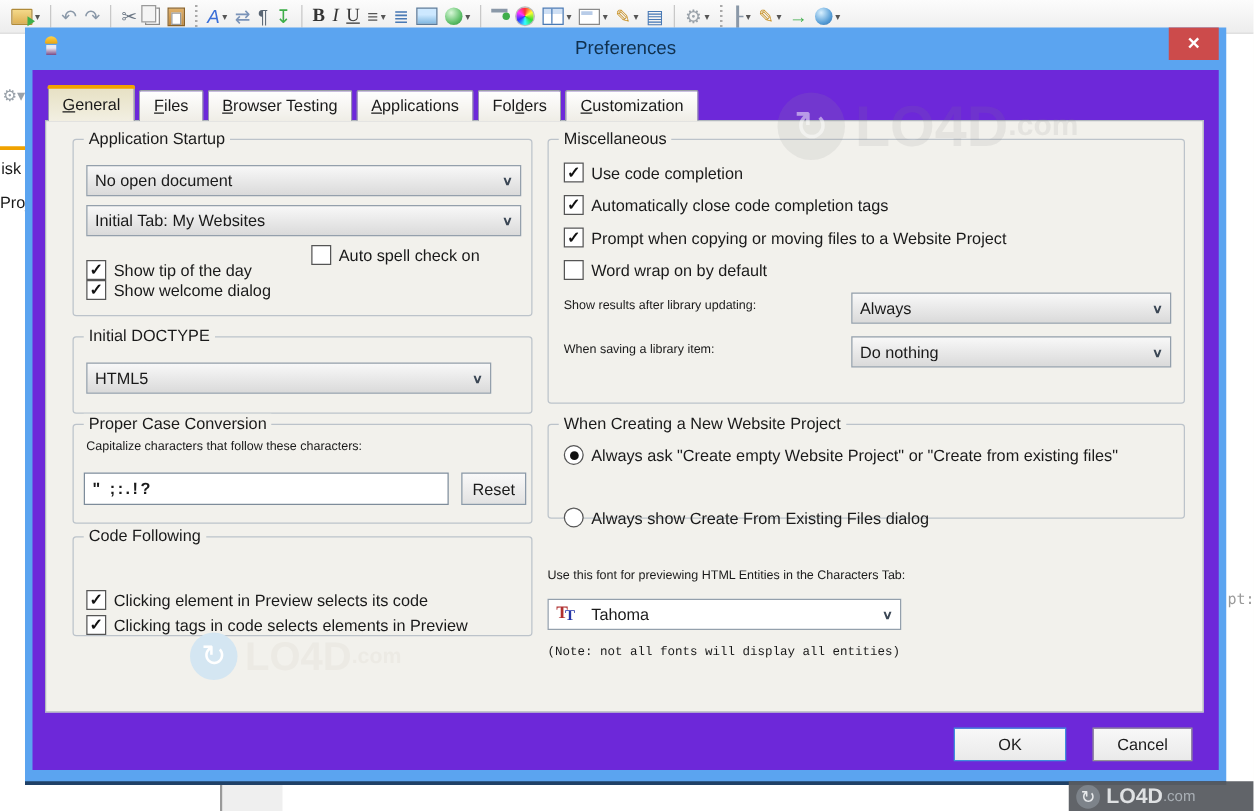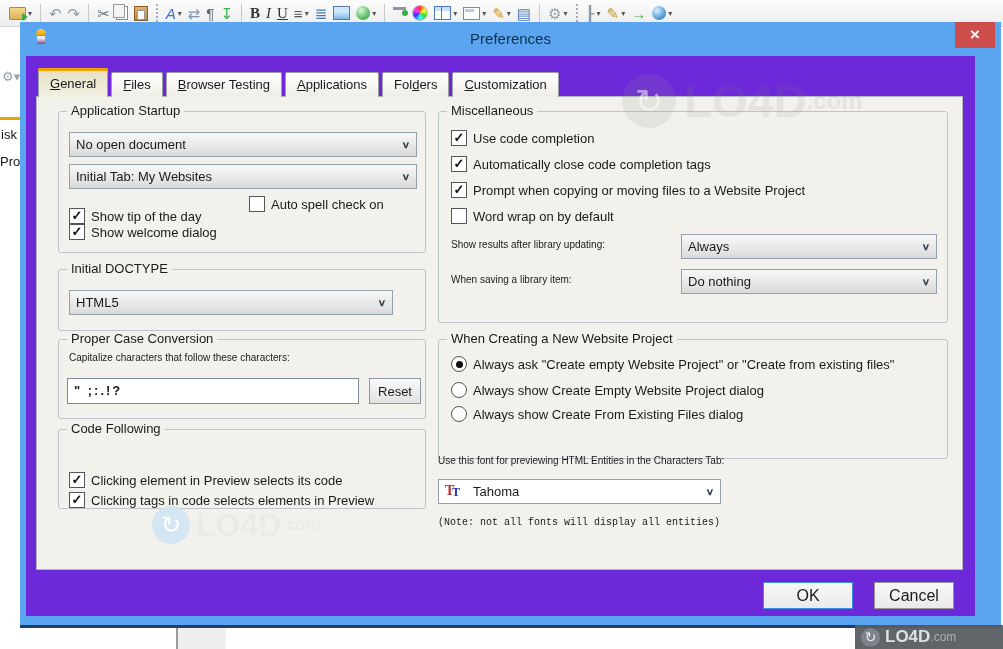--- a/index.html
+++ b/index.html
@@ -37,21 +37,21 @@
   #bg-left{position:absolute;left:0;top:27px;width:20px;height:600px;background:#fff;z-index:0;}
   #bg-left .tools{position:absolute;left:2px;top:42px;color:#9aa2aa;font-size:13px;}
   #bg-left .accent{position:absolute;left:0;top:90px;width:20px;height:3px;background:#f0a200;}
   #bg-left .t1{position:absolute;left:1px;top:100px;font-size:13px;}
   #bg-left .t2{position:absolute;left:0;top:127px;font-size:13px;}
   #bg-right-code{position:absolute;left:982px;top:472px;font-family:"DejaVu Sans Mono",monospace;font-size:12px;color:#9a9a9a;z-index:0;}
   #bg-bottom-divider{position:absolute;left:176px;top:628px;width:2px;height:21px;background:#9a9a9a;z-index:0;}
   #bg-bottom-box{position:absolute;left:178px;top:628px;width:48px;height:21px;background:#efefef;z-index:0;}
 
   
-  #dialog{position:absolute;left:20px;top:22px;width:961px;height:606px;background:#5ba4f0;z-index:2;padding-left:20px;}
+  #dialog{position:absolute;left:20px;top:22px;width:961px;height:606px;background:#5ba4f0;z-index:2;}
   #frame-bottom{position:absolute;left:0;bottom:0;width:100%;height:3px;background:#1f4066;}
   #titlebar{position:absolute;left:0;top:0;width:100%;height:34px;}
   #title{position:absolute;left:0;top:8px;width:100%;text-align:center;font-size:15px;color:#10304e;}
   .worker{position:absolute;left:12px;top:6px;width:18px;height:18px;}
   .worker::before{content:"";position:absolute;left:4px;top:1px;width:10px;height:6px;background:linear-gradient(#ffd24a,#e8a410);border-radius:5px 5px 1px 1px;}
   .worker::after{content:"";position:absolute;left:5px;top:8px;width:8px;height:8px;background:linear-gradient(#e8e8f2 30%,#7a4a86);}
   #close-btn{position:absolute;top:0;right:6px;width:40px;height:26px;background:#cc4b4b;color:#fff;
     display:flex;align-items:center;justify-content:center;font-size:17px;font-weight:bold;cursor:default;}
 
   #client{position:absolute;left:6px;top:34px;width:949px;height:560px;background:#6d28d9;}
@@ -83,21 +83,21 @@
   .dot.selected::after{content:"";width:7px;height:7px;border-radius:50%;background:#111;}
   .tinput{position:absolute;height:26px;border:1px solid #7e8c9a;background:#fff;box-sizing:border-box;
     font-size:13px;letter-spacing:2px;padding:4px 6px 0 6px;font-weight:bold;}
   .pbtn{position:absolute;border:1px solid #8a99a8;background:linear-gradient(#f9f9f9,#e2e2e2);
     font-size:13px;display:flex;align-items:center;justify-content:center;box-sizing:border-box;cursor:default;}
   .flabel{position:absolute;font-size:10px;white-space:nowrap;}
   .ttf{display:inline-block;position:relative;width:18px;height:14px;margin:0 4px 0 6px;font-family:"Liberation Serif",serif;font-weight:bold;}
   .ttf .t1{position:absolute;left:0;top:-2px;color:#b03030;font-size:14px;}
   .ttf .t2{position:absolute;left:7px;top:0;color:#2535a8;font-size:12px;}
   .dlgbtn{position:absolute;width:90px;height:27px;display:flex;align-items:center;justify-content:center;
-    font-size:16px;background:linear-gradient(#f8f8f8,#eaeaea);box-sizing:border-box;cursor:default;}
+    font-size:13px;background:linear-gradient(#f8f8f8,#eaeaea);box-sizing:border-box;cursor:default;}
   #ok-btn{border:1px solid #3f8edc;}
   #cancel-btn{border:1px solid #949494;}
 
   
   .wm{position:absolute;display:flex;align-items:center;white-space:nowrap;pointer-events:none;}
   .wm .lg{border-radius:50%;display:inline-flex;align-items:center;justify-content:center;}
   .wm-top{left:622px;top:74px;z-index:4;color:rgba(130,130,130,.12);}
   .wm-top .lg{width:54px;height:54px;background:rgba(150,150,150,.14);color:rgba(255,255,255,.5);font-size:34px;}
   .wm-top .wtxt{font-size:46px;font-weight:bold;margin-left:8px;}
   .wm-top .wsuf{font-size:24px;font-weight:bold;}
@@ -326,29 +326,25 @@
             <span class="cval">Always</span>
               <span class="chev">∨</span>
           </div>
           <span class="flabel" style="left:12px;top:162px;">When saving a library item:</span>
           <div class="combo" style="left:242px;top:157px;width:256px;">
             <span class="cval">Do nothing</span>
               <span class="chev">∨</span>
           </div>
         </div>
 
-        <div class="grp" style="left:401px;top:242px;width:510px;height:120px;">
+        <div class="grp" style="left:401px;top:242px;width:510px;height:76px;">
           <span class="cap">When Creating a New Website Project</span>
           <label class="radio" style="left:12px;top:16px;">
             <span class="dot selected"></span>
             <span>Always ask "Create empty Website Project" or "Create from existing files"</span>
-          </label>
-          <label class="radio" style="left:12px;top:42px;">
-            <span class="dot"></span>
-            <span>Always show Create Empty Website Project dialog</span>
           </label>
           <label class="radio" style="left:12px;top:66px;">
             <span class="dot"></span>
             <span>Always show Create From Existing Files dialog</span>
           </label>
         </div>
 
         <span class="flabel" style="left:401px;top:358px;">Use this font for previewing HTML Entities in the Characters Tab:</span>
         <div class="combo white" style="left:401px;top:382px;width:283px;">
           <span class="ttf">

